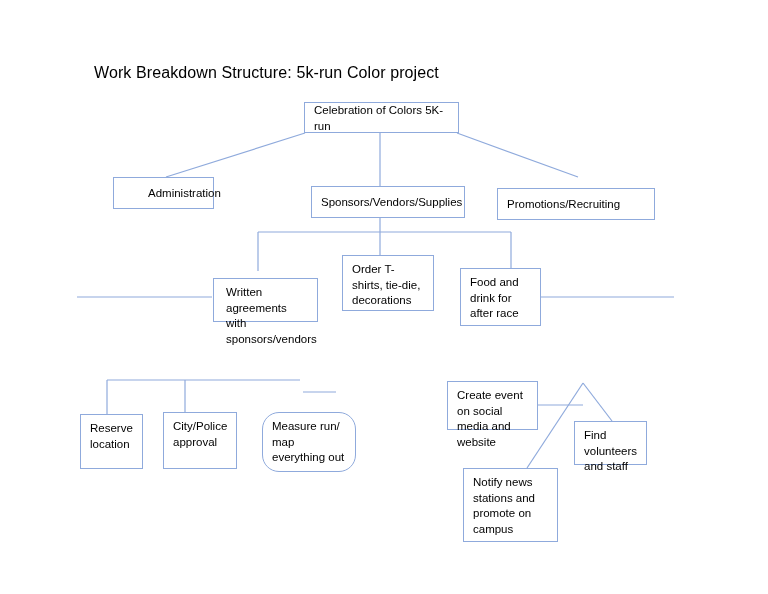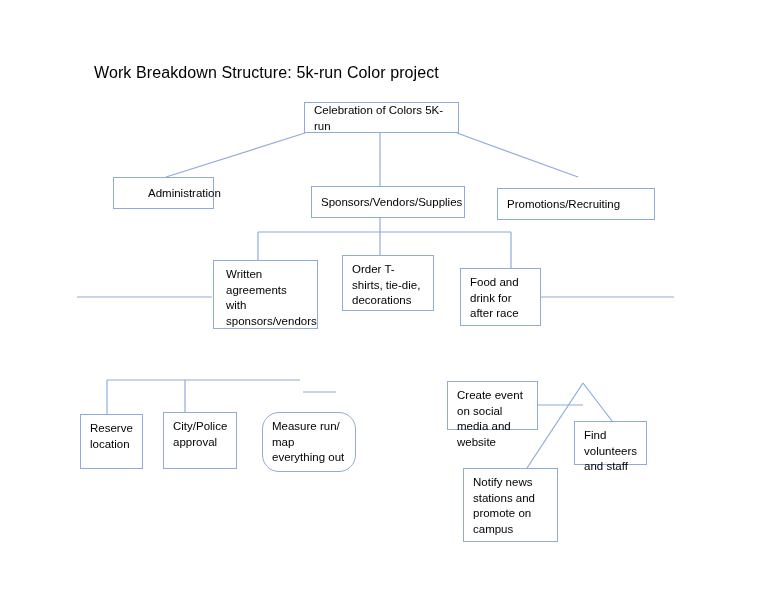--- a/index.html
+++ b/index.html
@@ -97,21 +97,21 @@
   </div>
 
   <div class="node center-v" style="left:311px; top:186px; width:154px; height:32px;">
     <span class="txt">Sponsors/Vendors/Supplies</span>
   </div>
 
   <div class="node center-v" style="left:497px; top:177px; width:158px; height:32px;margin-top:11px;">
     <span class="txt">Promotions/Recruiting</span>
   </div>
 
-  <div class="node" style="left:213px; top:260px; width:105px; height:69px;padding-left:12px;">
+  <div class="node" style="left:213px; top:278px; width:105px; height:44px;padding-left:12px;">
     <span class="txt">Written agreements with sponsors/vendors</span>
   </div>
 
   <div class="node" style="left:342px; top:255px; width:92px; height:56px;">
     <span class="txt">Order T-shirts, tie-die, decorations</span>
   </div>
 
   <div class="node" style="left:460px; top:268px; width:81px; height:58px;">
     <span class="txt">Food and drink for after race</span>
   </div>

